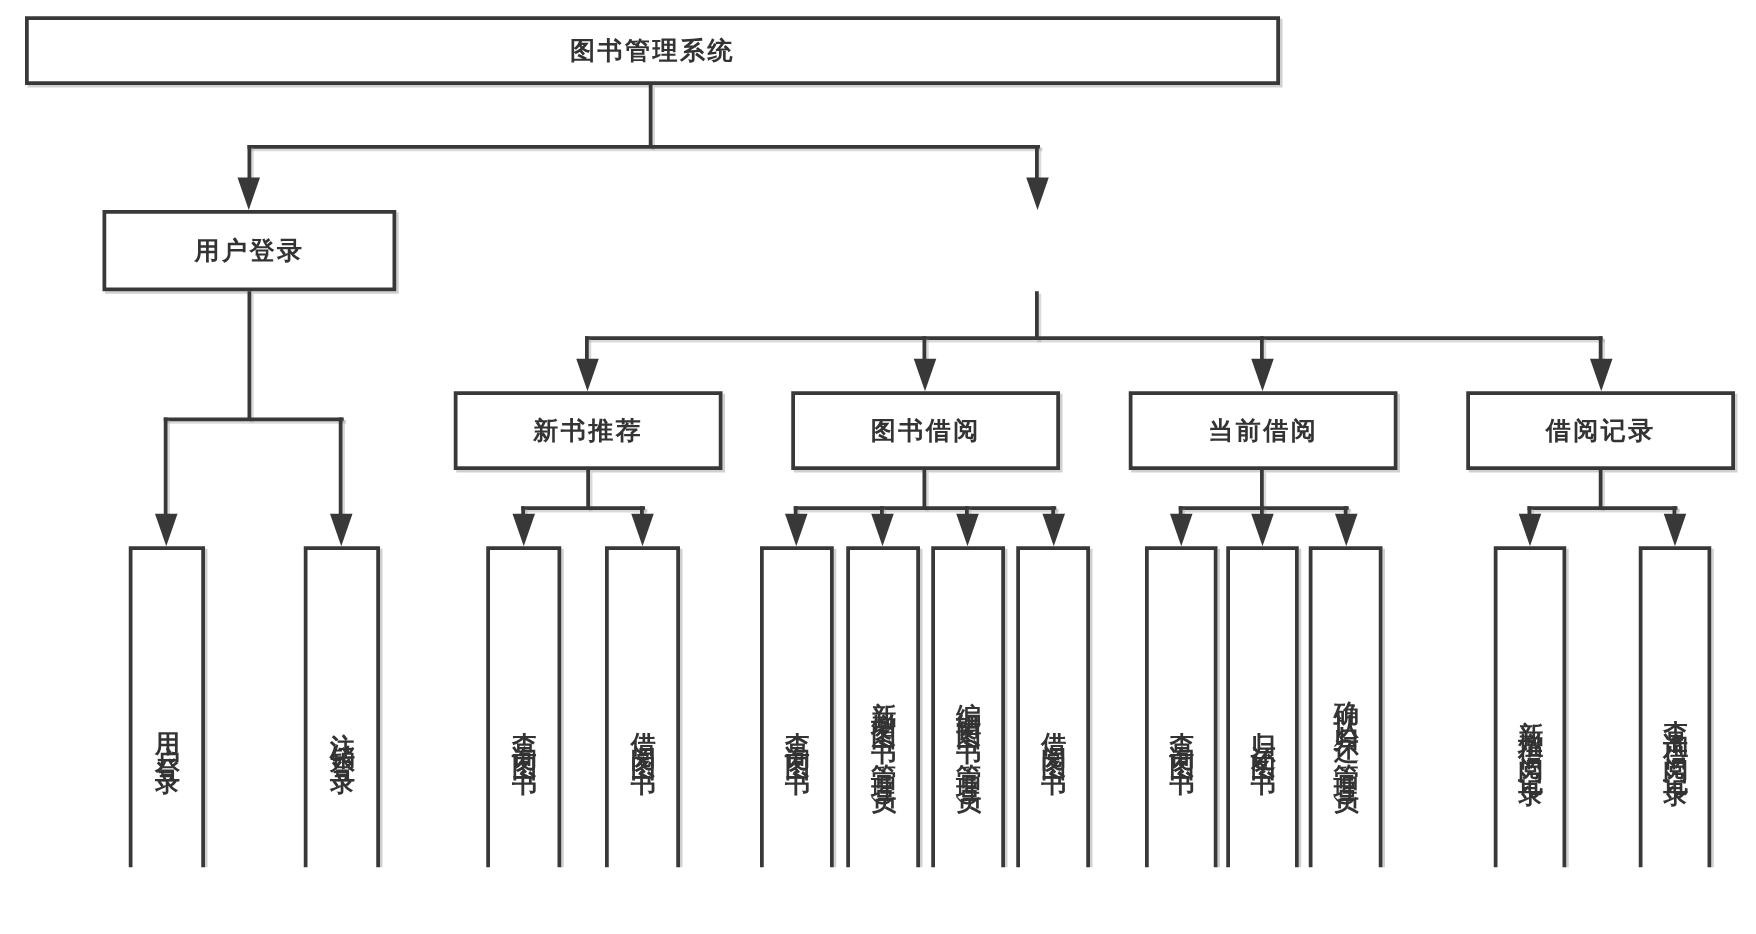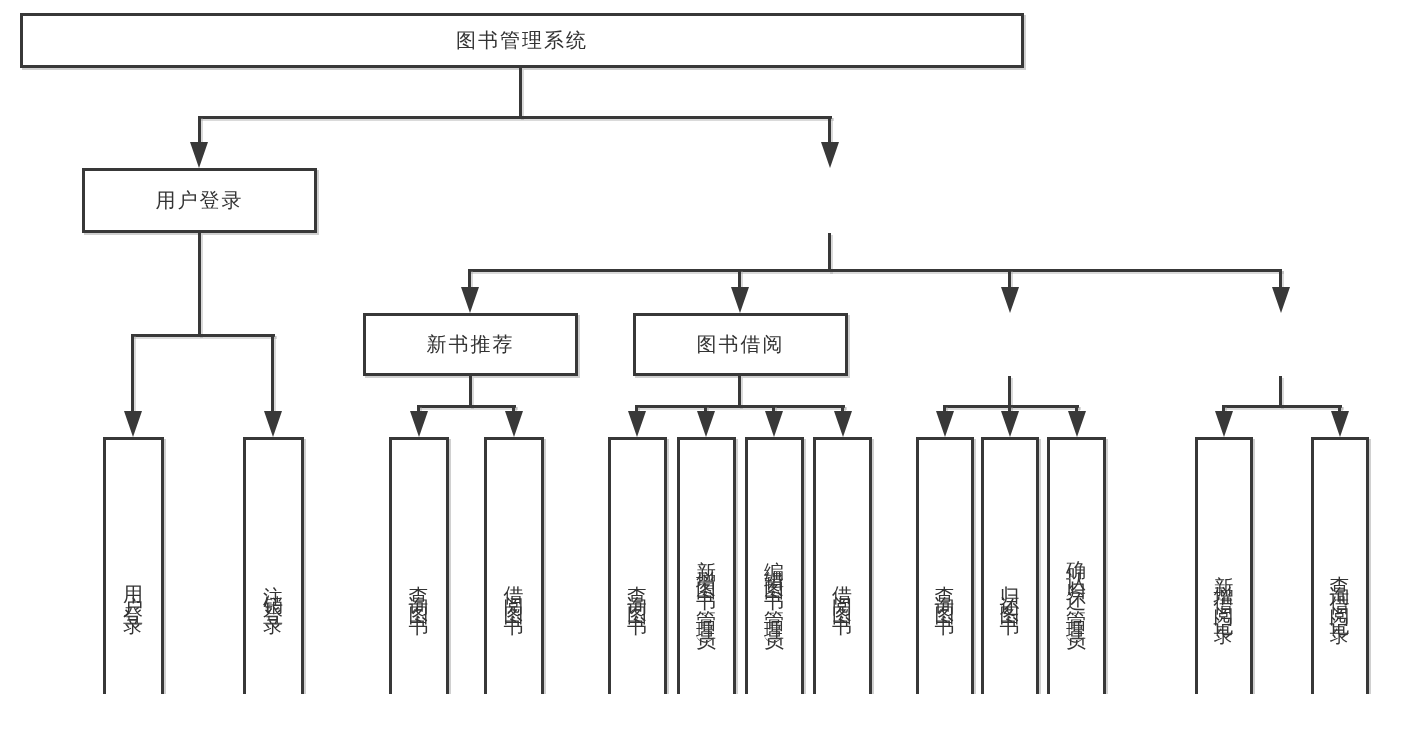--- a/index.html
+++ b/index.html
@@ -1,18 +1,19 @@
 <!DOCTYPE html>
 <html><head>
 <meta charset="utf-8">
 <style>
   html,body{margin:0;padding:0;background:#ffffff;}
   #canvas{
     position:relative;width:1405px;height:694px;background:#ffffff;overflow:hidden;
     font-family:"Liberation Sans","DejaVu Sans",sans-serif;
+    font-weight:bold;
   }
   .box{
     position:absolute;box-sizing:border-box;background:#ffffff;
     border:3px solid #383838;color:#333333;
     display:flex;align-items:center;justify-content:center;
     font-size:20px;letter-spacing:2px;
     box-shadow:2px 2px 0 rgba(150,150,150,0.45);
   }
   .vbox{
     writing-mode:vertical-rl;letter-spacing:10px;line-height:1;
@@ -65,20 +66,26 @@
   <div class="vline" style="left:1008px;top:269px;width:3px;height:30px;"></div>
   <div class="arrow" style="left:1001px;top:287px;"></div>
   <div class="vline" style="left:1279px;top:269px;width:3px;height:30px;"></div>
   <div class="arrow" style="left:1272px;top:287px;"></div>
 
   <div class="box" style="left:633px;top:313px;width:215px;height:63px;">
     <span>图书借阅</span>
   </div>
   <div class="box" style="left:363px;top:313px;width:215px;height:63px;">
     <span>新书推荐</span>
+  </div>
+  <div class="box" style="left:903px;top:313px;width:215px;height:63px;">
+    <span>当前借阅</span>
+  </div>
+  <div class="box" style="left:1173px;top:313px;width:215px;height:63px;">
+    <span>借阅记录</span>
   </div>
 
   <div class="vline" style="left:469px;top:376px;width:3px;height:31px;"></div>
   <div class="hline" style="left:417px;top:405px;width:99px;height:3px;"></div>
   <div class="vline" style="left:417px;top:405px;width:3px;height:20px;"></div>
   <div class="arrow" style="left:410px;top:411px;"></div>
   <div class="vline" style="left:512px;top:405px;width:3px;height:20px;"></div>
   <div class="arrow" style="left:505px;top:411px;"></div>
 
   <div class="vline" style="left:738px;top:376px;width:3px;height:31px;"></div>

